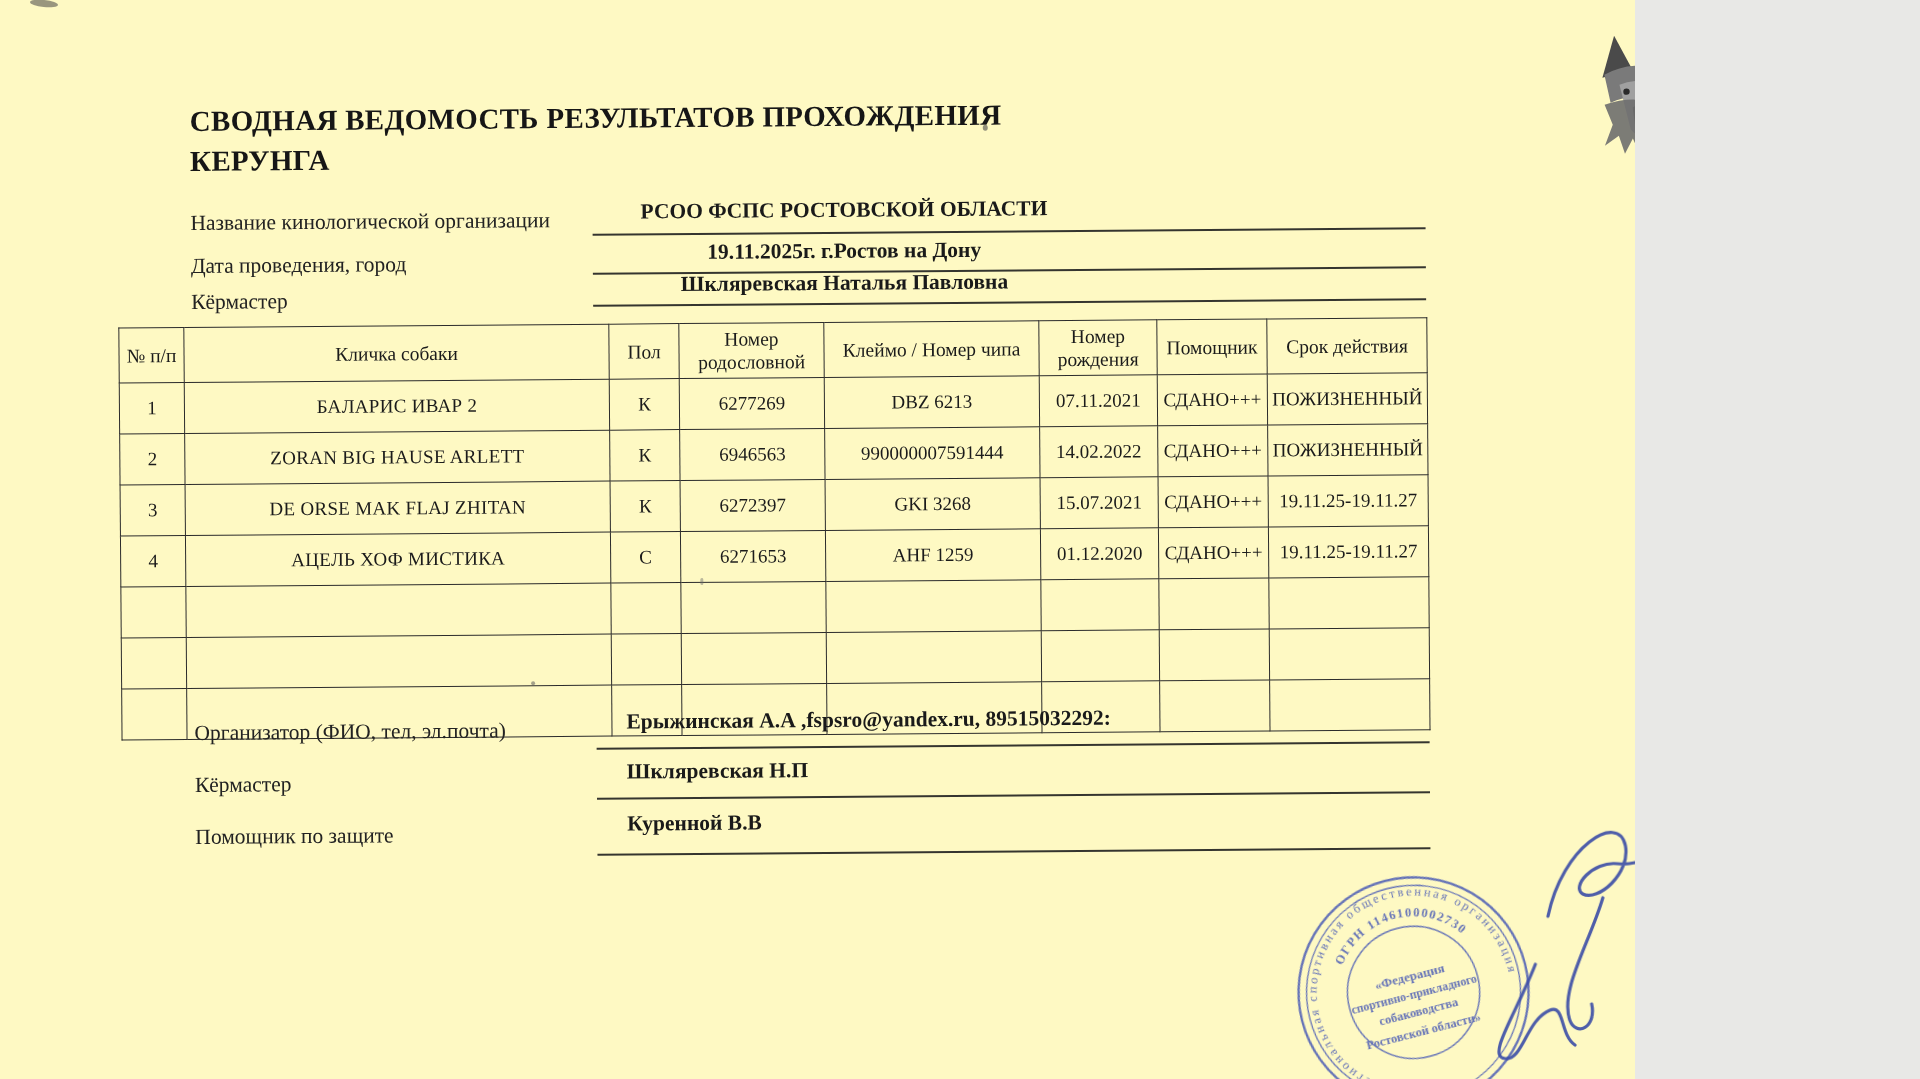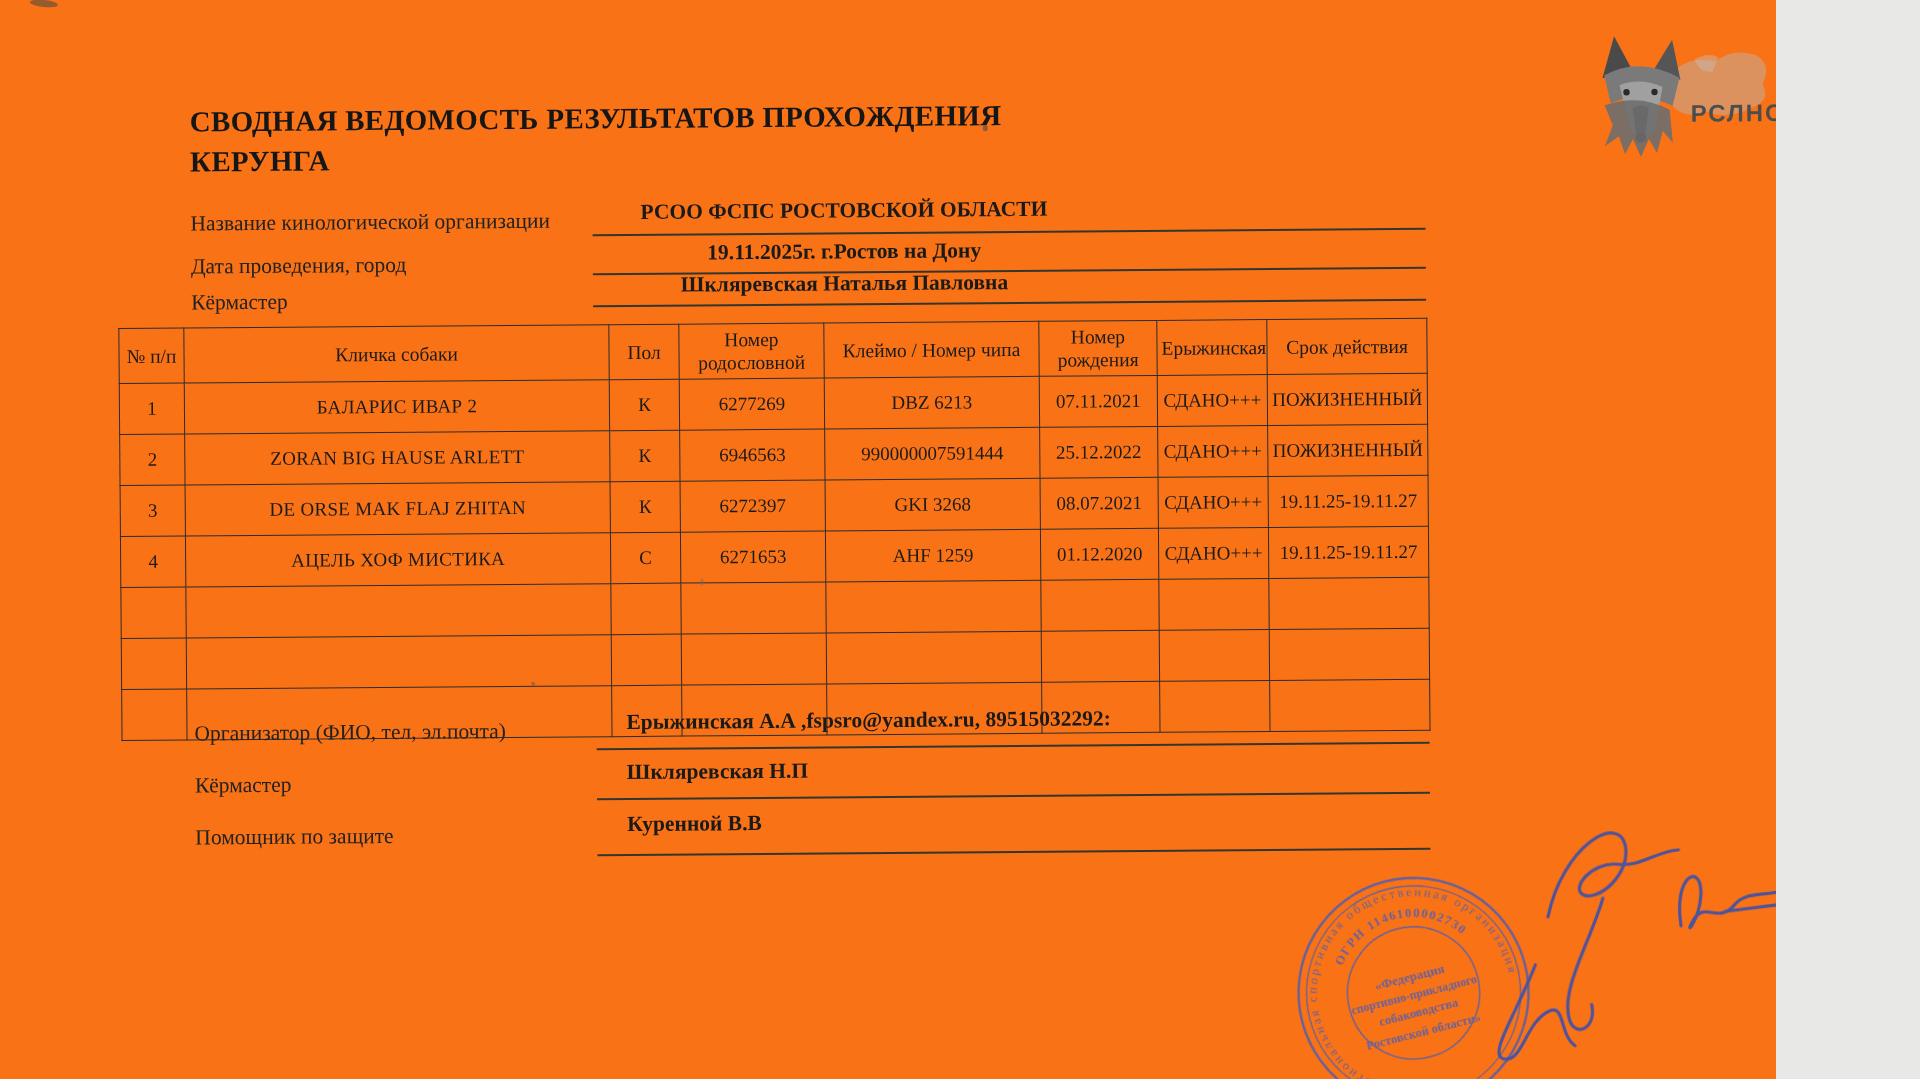--- a/index.html
+++ b/index.html
@@ -1,18 +1,18 @@
 <!DOCTYPE html>
 <html><head>
 <meta charset="utf-8">
 <style>
   html,body{margin:0;padding:0;background:#e8e8e6;}
   .page{
-    position:relative;width:1776px;height:1079px;overflow:hidden;
-    background:#f97316;color:#1c1c1c;
+    position:relative;width:1635px;height:1079px;overflow:hidden;
+    background:#fef9c3;color:#1c1c1c;
     font-family:"Liberation Serif","DejaVu Serif",serif;
   }
   .skew{position:absolute;inset:0;transform:rotate(-0.45deg);transform-origin:50% 50%;}
 
   
   .doc-title{
     position:absolute;left:193px;top:96px;width:880px;
     font-size:29px;font-weight:bold;line-height:40px;letter-spacing:.3px;
     color:#161616;
   }
@@ -122,52 +122,52 @@
           <col class="c-val">
       </colgroup>
       <thead>
         <tr>
           <th>№ п/п</th>
           <th>Кличка собаки</th>
           <th>Пол</th>
           <th>Номер родословной</th>
           <th>Клеймо / Номер чипа</th>
           <th>Номер рождения</th>
-          <th>Ерыжинская</th>
+          <th>Помощник</th>
           <th>Срок действия</th>
         </tr>
       </thead>
       <tbody>
           <tr>
         <td>1</td>
         <td class="cell-name">БАЛАРИС ИВАР 2</td>
         <td>К</td>
         <td>6277269</td>
         <td>DBZ 6213</td>
         <td>07.11.2021</td>
         <td>СДАНО+++</td>
         <td>ПОЖИЗНЕННЫЙ</td>
       </tr>
           <tr>
         <td>2</td>
         <td class="cell-name">ZORAN BIG HAUSE ARLETT</td>
         <td>К</td>
         <td>6946563</td>
         <td>990000007591444</td>
-        <td>25.12.2022</td>
+        <td>14.02.2022</td>
         <td>СДАНО+++</td>
         <td>ПОЖИЗНЕННЫЙ</td>
       </tr>
           <tr>
         <td>3</td>
         <td class="cell-name">DE ORSE MAK FLAJ ZHITAN</td>
         <td>К</td>
         <td>6272397</td>
         <td>GKI 3268</td>
-        <td>08.07.2021</td>
+        <td>15.07.2021</td>
         <td>СДАНО+++</td>
         <td>19.11.25-19.11.27</td>
       </tr>
           <tr>
         <td>4</td>
         <td class="cell-name">АЦЕЛЬ ХОФ МИСТИКА</td>
         <td>С</td>
         <td>6271653</td>
         <td>AHF 1259</td>
         <td>01.12.2020</td>

